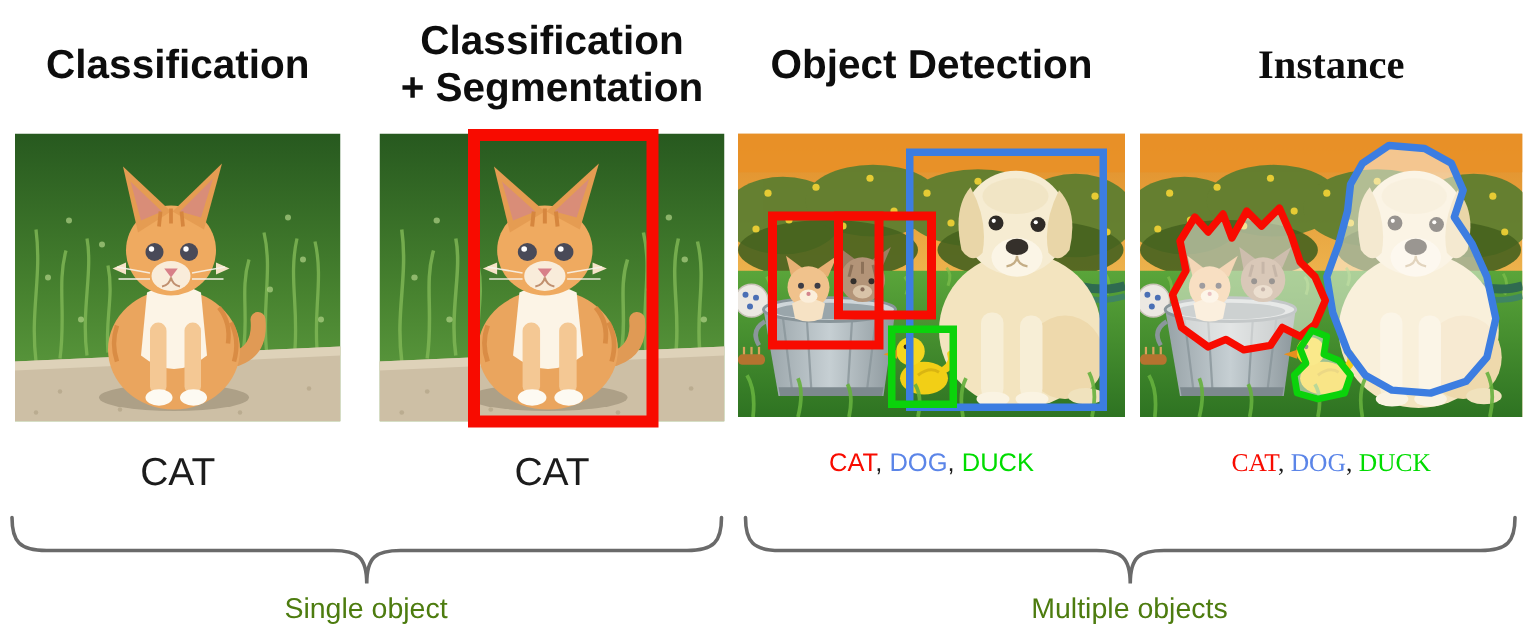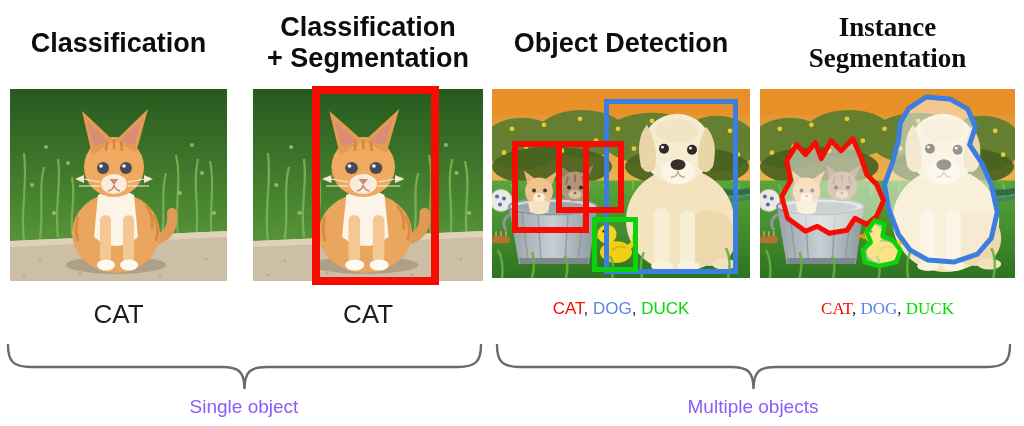--- a/index.html
+++ b/index.html
@@ -20,21 +20,21 @@
   .pred-label{position:absolute;left:-20px;right:-20px;top:299px;text-align:center;
     font-size:26px;color:#1c1c1c;white-space:nowrap;}
   #panel-3 .pred-label,#panel-4 .pred-label{font-size:17px;}
   .bbox{position:absolute;box-sizing:border-box;}
   #bbox-cat-single{left:59px;top:-3px;width:127px;height:199px;border:8px solid #f80b00;}
   #bbox-dog{left:112px;top:10px;width:134px;height:175px;border:5px solid #3c7de1;z-index:1;}
   #bbox-cat-1{left:20px;top:52px;width:77px;height:92px;border:6px solid #f80b00;z-index:2;}
   #bbox-cat-2{left:64px;top:52px;width:68px;height:72px;border:6px solid #f80b00;z-index:2;}
   #bbox-duck{left:100px;top:128px;width:46px;height:55px;border:5px solid #0bd30b;z-index:3;}
   .braces{position:absolute;left:0;top:338px;width:1024px;height:62px;}
-  .caption{position:absolute;top:396px;text-align:center;font-size:19px;color:#8b5cf6;}
+  .caption{position:absolute;top:396px;text-align:center;font-size:19px;color:#4d7c0f;}
   #caption-single{left:94px;width:300px;}
   #caption-multi{left:603px;width:300px;}
   .defs-holder{position:absolute;width:0;height:0;overflow:hidden;}
 </style>
 </head>
 <body>
 
 <div class="stage">
 
   <svg class="defs-holder" aria-hidden="true">
@@ -292,21 +292,20 @@
       <div class="bbox" id="bbox-duck" style="border-color: rgb(11, 211, 11);"></div>
     </div>
     <div class="pred-label">
       <span style="color: rgb(248, 11, 0);">CAT</span><span style="color: rgb(28, 28, 28);">, </span><span style="color: rgb(91, 133, 232);">DOG</span><span style="color: rgb(28, 28, 28);">, </span><span style="color: rgb(0, 220, 0);">DUCK</span>
     </div>
   </div>
 
   <div class="panel" id="panel-4">
     <div class="panel-title">
       <span>Instance</span>
-      <span>Segmentation</span>
     </div>
     <div class="photo">
       <svg viewBox="0 0 258 190" preserveAspectRatio="none">
         <use href="#scene-pets"></use>
         <g stroke-linejoin="round" fill="rgba(255,252,248,0.5)">
           <path stroke-width="5" d="M150,20 L168,8 L192,10 L210,20 L218,38 L212,56 L224,74 L234,96 L240,124 L234,150 L220,166 L196,174 L170,172 L152,162 L140,146 L130,120 L126,96 L134,74 L140,52 L142,34 Z" stroke="#3c7de1"></path>
           <path stroke-width="5" d="M46,143 L28,130 L22,108 L31,92 L27,72 L37,56 L46,66 L56,54 L62,70 L72,52 L82,62 L94,50 L102,68 L108,86 L118,96 L125,112 L118,128 L108,136 L96,130 L88,142 L70,145 L58,138 Z" stroke="#f80b00"></path>
           <path stroke-width="4.5" d="M116,132 L126,136 L124,148 L134,152 L142,162 L138,174 L120,178 L106,174 L104,162 L112,154 L108,144 Z" stroke="#0bd30b"></path>
         </g>
       </svg>

